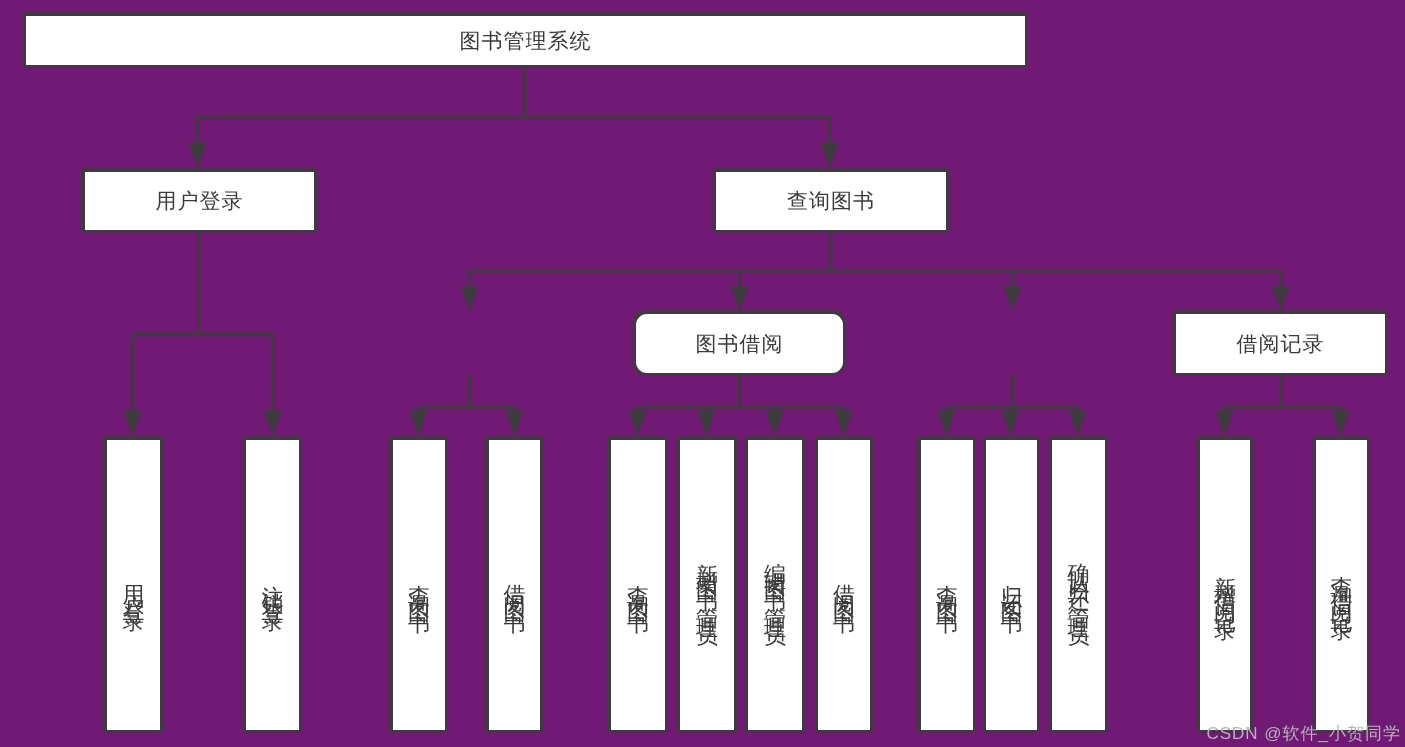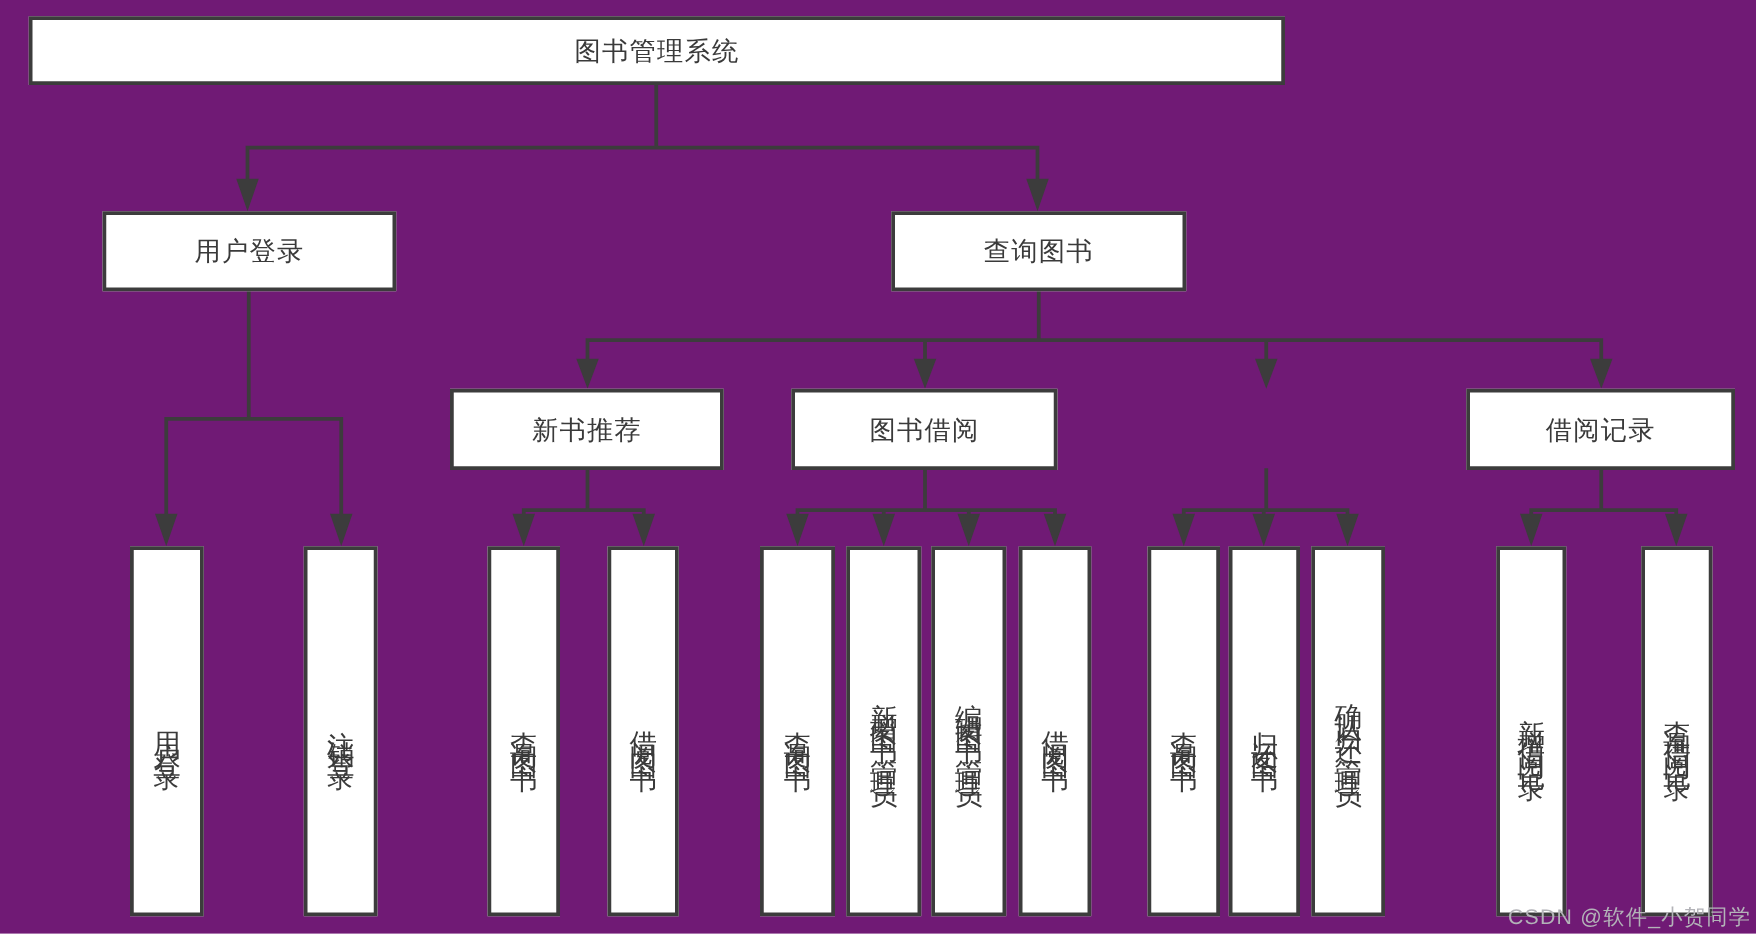--- a/index.html
+++ b/index.html
@@ -88,22 +88,21 @@
       <polygon points="1216,411 1234,411 1225,437"></polygon>
       <polygon points="1332,411 1350,411 1341,437"></polygon>
     </g>
   </svg>
 
   <div class="hnode" style="left:23px;top:13px;width:1005px;height:55px;">图书管理系统</div>
 
   <div class="hnode" style="left:82px;top:169px;width:235px;height:64px;">用户登录</div>
   <div class="hnode" style="left:713px;top:169px;width:236px;height:64px;">查询图书</div>
 
-  <div class="hnode" style="left:360px;top:311px;width:219px;height:65px;">新书推荐</div>
-  <div class="hnode" style="left:633px;top:311px;width:213px;height:65px;">图书借阅</div>
+  <div class="hnode" style="left:633px;top:311px;width:213px;height:65px;border-radius:14px;">图书借阅</div>
   <div class="hnode" style="left:1173px;top:311px;width:215px;height:65px;">借阅记录</div>
 
   <div class="vnode" style="left:104px;top:437px;width:59px;height:296px;">
     <span class="vtext">用户登录</span>
   </div>
   <div class="vnode" style="left:243px;top:437px;width:59px;height:296px;">
     <span class="vtext">注销登录</span>
   </div>
 
   <div class="vnode" style="left:390px;top:437px;width:58px;height:296px;">

